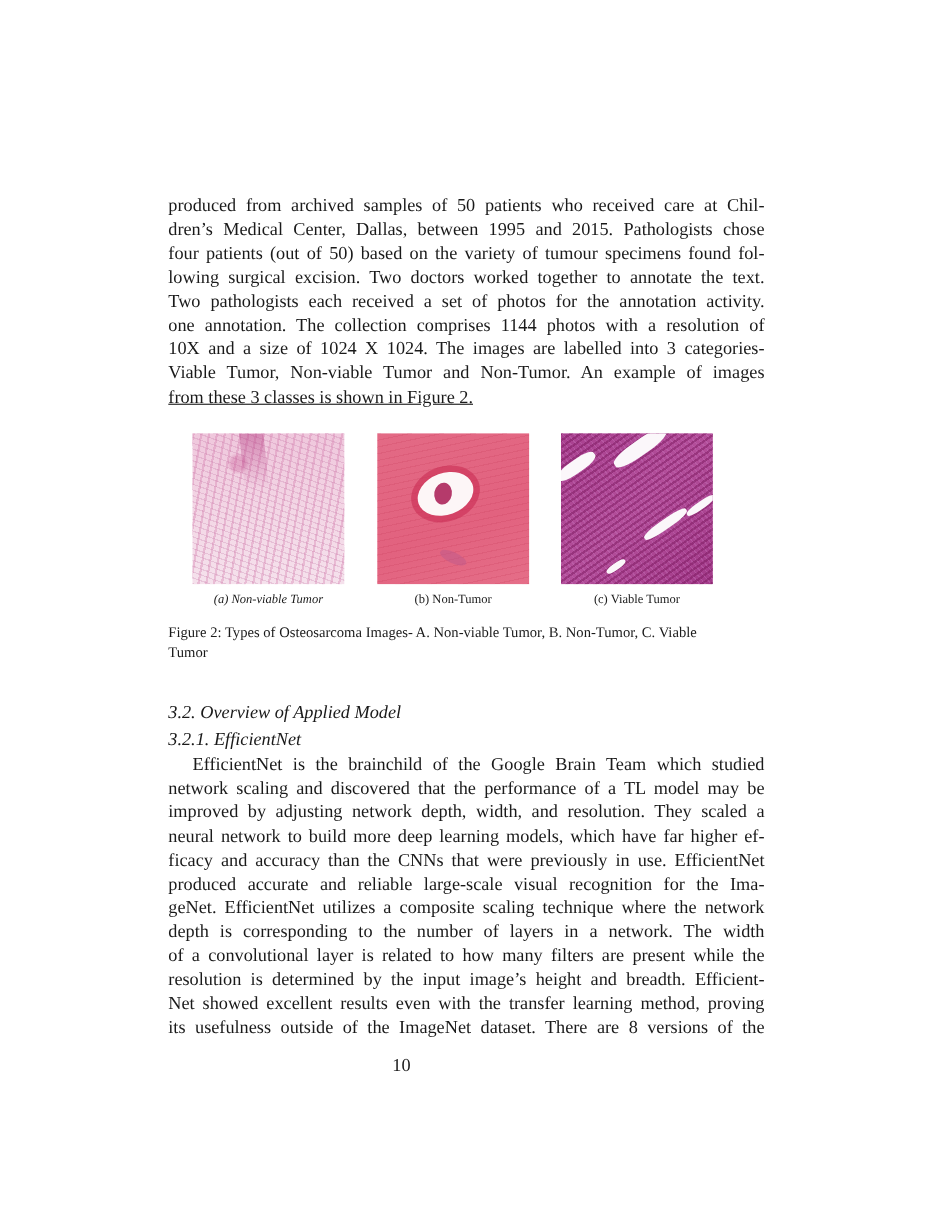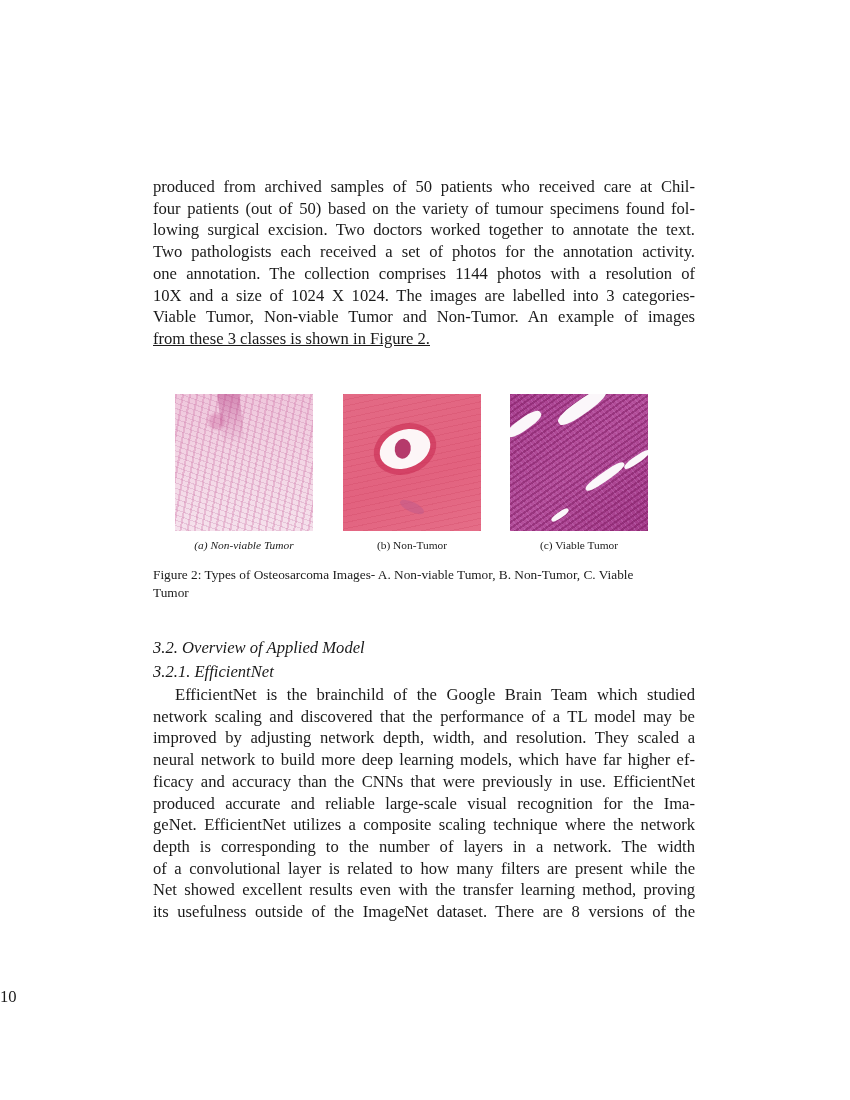--- a/index.html
+++ b/index.html
@@ -9,21 +9,21 @@
   .para { position: absolute; left: 0; width: 542px; font-size: 16.6px; line-height: 21.7px;
           text-align: justify; text-align-last: left; margin: 0; }
   .line { display: block; white-space: nowrap; text-align: justify; text-align-last: justify; }
   .line.last { text-align-last: left; text-decoration: underline; }
   .figure-row { position: absolute; top: 394px; left: 0; width: 542px; height: 170px; }
   .subfig { position: absolute; top: 0; width: 170px; }
   .subfig .img { width: 138px; height: 137px; margin-left: 16px; position: relative; overflow: hidden; }
   .subcap { font-size: 11.4px; text-align: center; margin-top: 8px; width: 170px; white-space: nowrap; }
   .caption { position: absolute; top: 566px; left: 0; width: 542px; font-size: 13.3px; line-height: 18px; }
   .h-ital { position: absolute; left: 0; font-style: italic; font-size: 16.6px; }
-  .pagenum { position: absolute; top: 959px; left: 0; width: 730px; font-size: 16.6px; margin-top: 28px; }
+  .pagenum { position: absolute; top: 959px; left: 0; width: 730px; text-align: center; font-size: 16.6px; }
 
   
   .img-a { background:
       radial-gradient(circle at 30% 20%, rgba(200,90,150,0.35) 0 6px, transparent 10px),
       repeating-linear-gradient(100deg, rgba(210,120,170,0.35) 0 2px, transparent 2px 7px),
       repeating-linear-gradient(20deg, rgba(190,110,160,0.25) 0 1px, transparent 1px 5px),
       linear-gradient(180deg, #efc7dc 0%, #f3d6e5 50%, #f5e1ec 100%); }
   .img-a::before { content:""; position:absolute; left:45px; top:0; width:22px; height:50px;
       background: linear-gradient(180deg, rgba(180,60,130,0.45), transparent); transform: skewX(6deg); }
   .img-b { background:
@@ -41,20 +41,21 @@
       linear-gradient(135deg, #a8408f 0%, #b34e9a 50%, #a23a89 100%); }
   .img-c .gap { position:absolute; background:#fbf7fa; border-radius: 40%; transform: rotate(-35deg); }
 </style>
 </head>
 <body>
 
 <div class="page">
 
   <p class="para" style="top:176px;">
     <span class="line">produced from archived samples of 50 patients who received care at Chil-</span>
+    <span class="line">dren’s Medical Center, Dallas, between 1995 and 2015.  Pathologists chose</span>
     <span class="line">four patients (out of 50) based on the variety of tumour specimens found fol-</span>
     <span class="line">lowing surgical excision. Two doctors worked together to annotate the text.</span>
     <span class="line">Two pathologists each received a set of photos for the annotation activity.</span>
     <span class="line">one annotation.  The collection comprises 1144 photos with a resolution of</span>
     <span class="line">10X and a size of 1024 X 1024.  The images are labelled into 3 categories-</span>
     <span class="line">Viable Tumor, Non-viable Tumor and Non-Tumor.  An example of images</span>
     <span class="line last">from these 3 classes is shown in Figure 2.</span>
   </p>
 
   <div class="figure-row">
@@ -92,18 +93,19 @@
   <p class="para" style="top:684px;">
     <span class="line" style="padding-left:22px; width:520px;">EfficientNet is the brainchild of the Google Brain Team which studied</span>
     <span class="line">network scaling and discovered that the performance of a TL model may be</span>
     <span class="line">improved by adjusting network depth, width, and resolution.  They scaled a</span>
     <span class="line">neural network to build more deep learning models, which have far higher ef-</span>
     <span class="line">ficacy and accuracy than the CNNs that were previously in use.  EfficientNet</span>
     <span class="line">produced accurate and reliable large-scale visual recognition for the Ima-</span>
     <span class="line">geNet.  EfficientNet utilizes a composite scaling technique where the network</span>
     <span class="line">depth is corresponding to the number of layers in a network.  The width</span>
     <span class="line">of a convolutional layer is related to how many filters are present while the</span>
+    <span class="line">resolution is determined by the input image’s height and breadth.  Efficient-</span>
     <span class="line">Net showed excellent results even with the transfer learning method, proving</span>
     <span class="line">its usefulness outside of the ImageNet dataset.  There are 8 versions of the</span>
   </p>
 </div>
 
 <div class="pagenum">10</div>
 
 </body></html>

